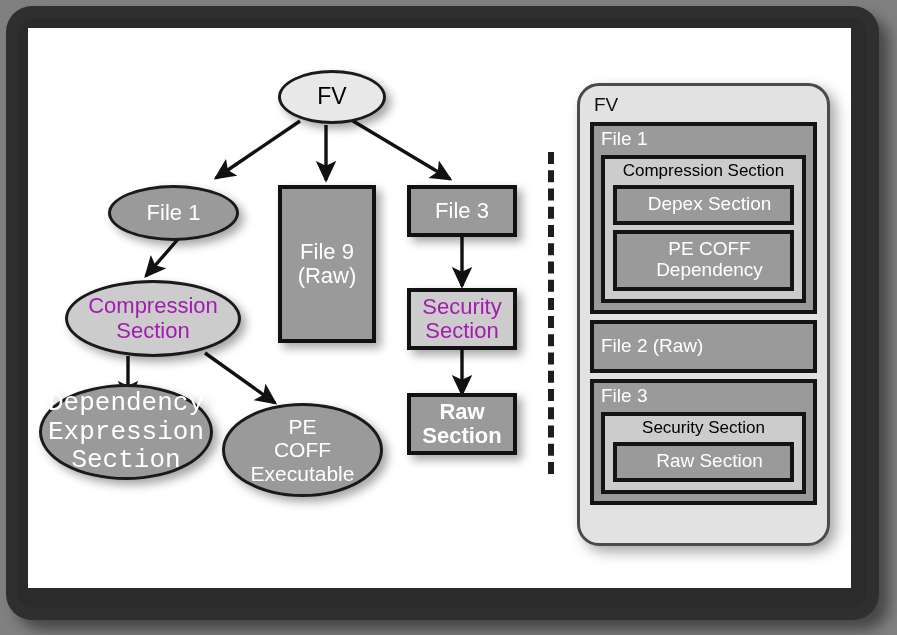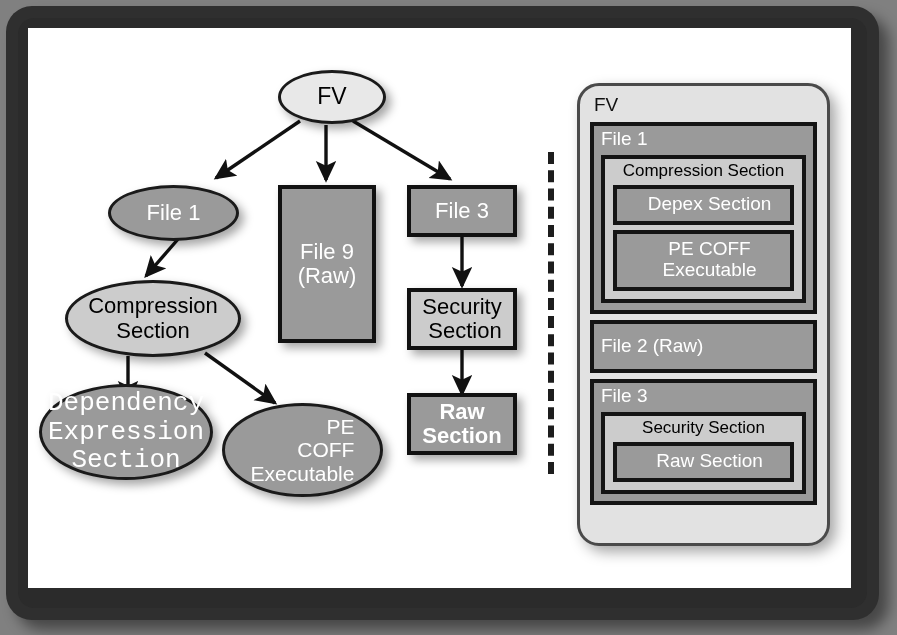--- a/index.html
+++ b/index.html
@@ -68,21 +68,21 @@
     border-radius: 50%;
     border: 3px solid #1a1a1a;
     filter: drop-shadow(5px 5px 5px rgba(0,0,0,0.35));
   }
   .rect {
     border: 4px solid #111111;
     filter: drop-shadow(5px 5px 5px rgba(0,0,0,0.35));
   }
 
   .fill-light  { background: #e8e8e8; color: #000000; }
-  .fill-mid    { background: #cccccc; color: #000000; }
+  .fill-mid    { background: #cccccc; color: #a21caf; }
   .fill-dark   { background: #9a9a9a; color: #ffffff; }
 
   
   #arrows {
     position: absolute;
     left: 0; top: 0;
     width: 823px;
     height: 560px;
     pointer-events: none;
     overflow: visible;
@@ -204,28 +204,28 @@
     <div class="node ellipse fill-dark" style="left:80px;top:157px;width:131px;height:56px;font-size:22px;">File 1</div>
 
     <div class="node rect fill-dark" style="left:250px;top:157px;width:98px;height:158px;font-size:22px;">File 9
 (Raw)</div>
 
     <div class="node rect fill-dark" style="left:379px;top:157px;width:110px;height:52px;font-size:22px;">File 3</div>
 
     <div class="node ellipse fill-mid" style="left:37px;top:252px;width:176px;height:77px;font-size:22px;">Compression
 Section</div>
 
-    <div class="node rect fill-mid" style="left:379px;top:260px;width:110px;height:62px;font-size:22px;text-align:right;">Security
+    <div class="node rect fill-mid" style="left:379px;top:260px;width:110px;height:62px;font-size:22px;">Security
 Section</div>
 
     <div class="node ellipse fill-dark" style="left:11px;top:356px;width:174px;height:96px;font-size:26px;font-family:Liberation Mono, monospace;">Dependency
 Expression
 Section</div>
 
-    <div class="node ellipse fill-dark" style="left:194px;top:375px;width:161px;height:94px;font-size:21px;text-align:right;">PE
+    <div class="node ellipse fill-dark" style="left:194px;top:375px;width:161px;height:94px;font-size:21px;">PE
 COFF
 Executable</div>
 
     <div class="node rect fill-dark" style="left:379px;top:365px;width:110px;height:62px;font-size:22px;font-weight:bold;">Raw
 Section</div>
 
     <div id="divider"></div>
 
     <div id="fv-panel">
 
@@ -233,21 +233,21 @@
 
       <div class="file-box">
         <div class="file-label">File 1</div>
 
         <div class="section-box">
           <div class="section-label">Compression Section</div>
 
           <div class="leaf-box">Depex Section</div>
 
           <div class="leaf-box">PE COFF
-Executable</div>
+Dependency</div>
         </div>
       </div>
 
       <div class="file-box" style="padding-bottom:3px;">
         <div class="file-label-center">File 2 (Raw)</div>
       </div>
 
       <div class="file-box">
         <div class="file-label">File 3</div>
 

